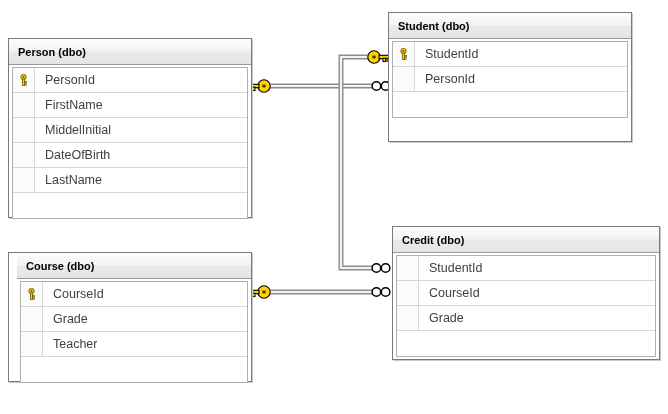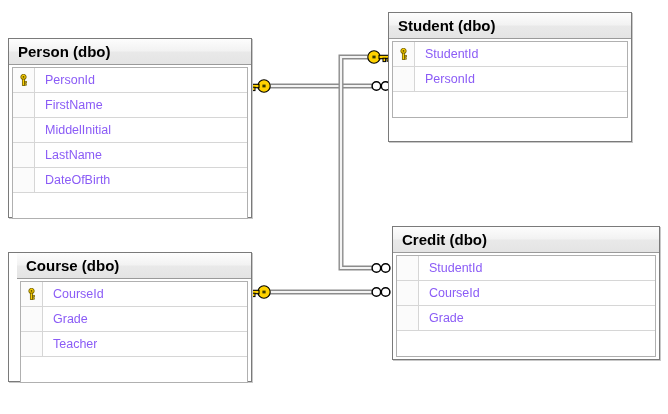--- a/index.html
+++ b/index.html
@@ -26,21 +26,21 @@
     z-index:5;
     background:#ffffff;
     border:1px solid #7a7a7a;
     box-shadow:1px 1px 0 0 #c8c8c8;
     box-sizing:border-box;
   }
   .table-title{
     height:26px;
     line-height:26px;
     padding-left:9px;
-    font-size:15px;
+    font-size:11px;
     font-weight:bold;
     color:#000000;
     background:linear-gradient(to bottom,#fdfdfd 0%,#f2f2f2 48%,#e9e9e9 52%,#e4e4e4 100%);
     border-bottom:1px solid #9a9a9a;
     white-space:nowrap;
     overflow:hidden;
     box-sizing:border-box;
   }
   .grid{
     margin:2px 3px 3px 3px;
@@ -62,21 +62,21 @@
     width:22px;min-width:22px;height:100%;
     border-right:1px solid #d6d6d6;
     display:flex;align-items:center;justify-content:center;
     background:#fbfbfb;
     box-sizing:border-box;
   }
   .row.empty .gutter{border-right:none;background:#ffffff;}
   .col-name{
     padding-left:10px;
     font-size:12.5px;
-    color:#8b5cf6;
+    color:#404040;
     white-space:nowrap;
     overflow:hidden;
   }
   .key-icon{display:block;width:13px;height:13px;}
   
 </style>
 </head>
 <body>
 
 <div id="canvas">
@@ -145,25 +145,25 @@
           <div class="row">
             <div class="gutter"></div>
             <div class="col-name">FirstName</div>
           </div>
           <div class="row">
             <div class="gutter"></div>
             <div class="col-name">MiddelInitial</div>
           </div>
           <div class="row">
             <div class="gutter"></div>
+            <div class="col-name">DateOfBirth</div>
+          </div>
+          <div class="row">
+            <div class="gutter"></div>
             <div class="col-name">LastName</div>
-          </div>
-          <div class="row">
-            <div class="gutter"></div>
-            <div class="col-name">DateOfBirth</div>
           </div>
           <div class="row empty">
             <div class="gutter"></div>
           </div>
         </div>
       </div>
       <div class="table-box" style="left: 388px; top: 12px; width: 244px; height: 130px;">
         <div class="table-title">Student (dbo)</div>
         <div class="grid">
           <div class="row">

